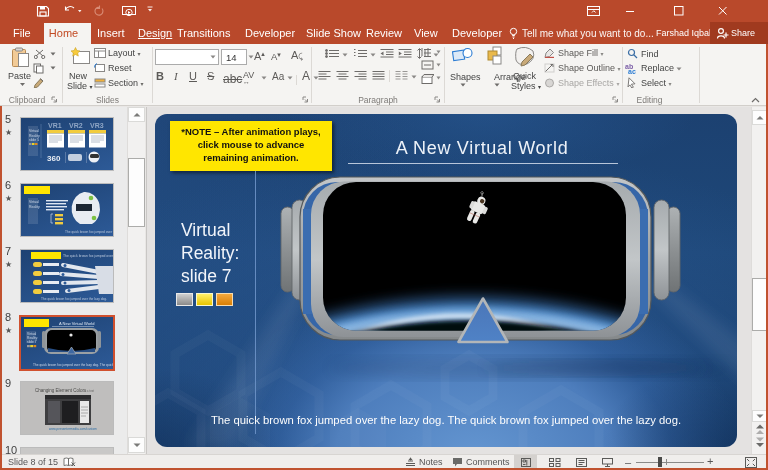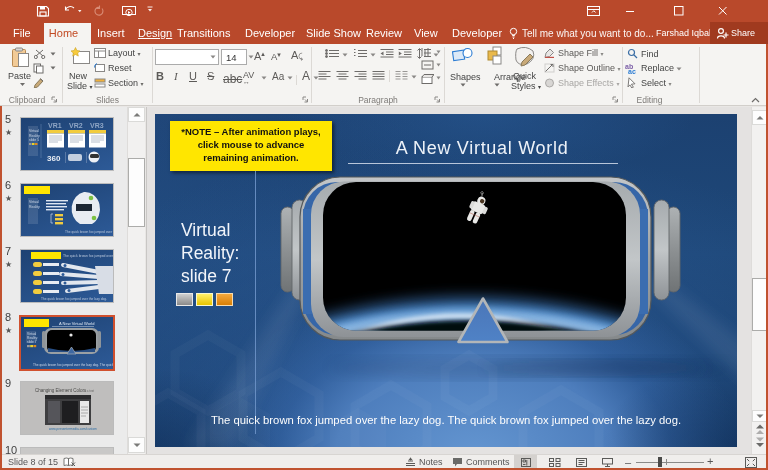--- a/index.html
+++ b/index.html
@@ -17,20 +17,21 @@
   #editor { position:absolute; left:146px; top:107px; width:622px; height:347px; background:#E4E2E1; border-left:1px solid #C9C7C5; }
   #slide { position:absolute; left:8px; top:7px; width:582px; height:333px; overflow:hidden;
     background:
       radial-gradient(ellipse 170px 110px at 0px 333px, rgba(13,42,82,0.5) 0%, rgba(13,42,82,0) 72%),
       radial-gradient(ellipse 190px 120px at 582px 333px, rgba(13,42,82,0.55) 0%, rgba(13,42,82,0) 72%),
       radial-gradient(ellipse 280px 90px at 330px 0px, rgba(52,112,182,0.30) 0%, rgba(52,112,182,0) 75%),
       radial-gradient(ellipse 318px 228px at 320px 345px, #6496d1 0%, #4d7dbc 44%, rgba(58,107,174,0.55) 62%, rgba(58,107,174,0) 84%),
       radial-gradient(ellipse 560px 320px at 300px 300px, rgba(47,92,154,0.8) 0%, rgba(47,92,154,0) 85%),
       linear-gradient(90deg, rgba(45,88,150,0.22) 0%, rgba(45,88,150,0) 45%),
       linear-gradient(180deg, #1c4171 0%, #1e4879 42%, #143a64 100%);
+    border-radius: 12px;
   }
   .thumbwrap { position:absolute; left:18px; width:94px; height:54px; background:#3b82f6; border:1px solid #BBB; }
   .tnum { position:absolute; left:3px; width:14px; font-size:11px; color:#3f3f3f; }
   .tstar { position:absolute; left:3px; font-size:8px; color:#555; }
   #statusbar { position:absolute; left:0; top:454px; width:768px; height:14px; background:#F0EEEC; border-top:1px solid #D8D5D2; font-size:9px; color:#565656; }
   #statusbar div { position:absolute; white-space:nowrap; }
   .winborder { position:absolute; background:#C0522F; z-index:50; }
   svg { display:block; }
 </style>
 </head>

